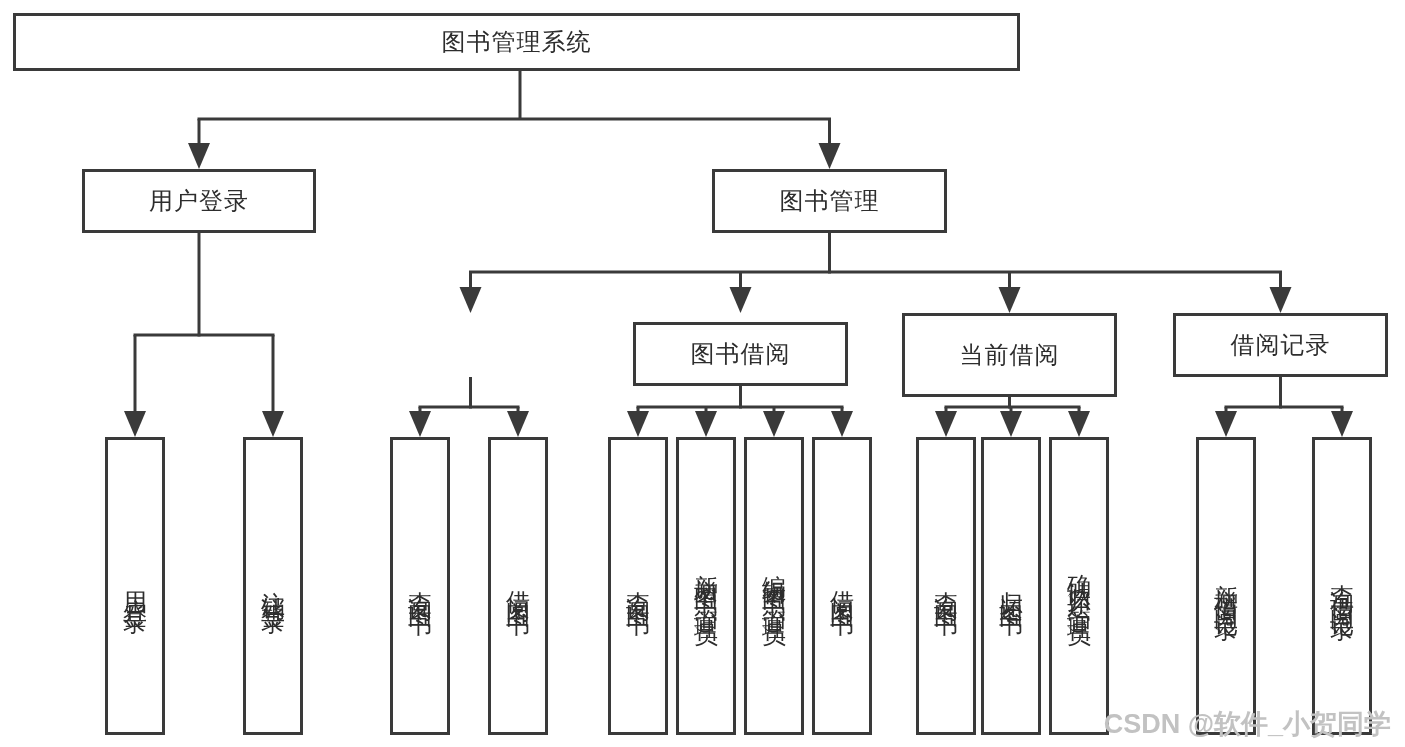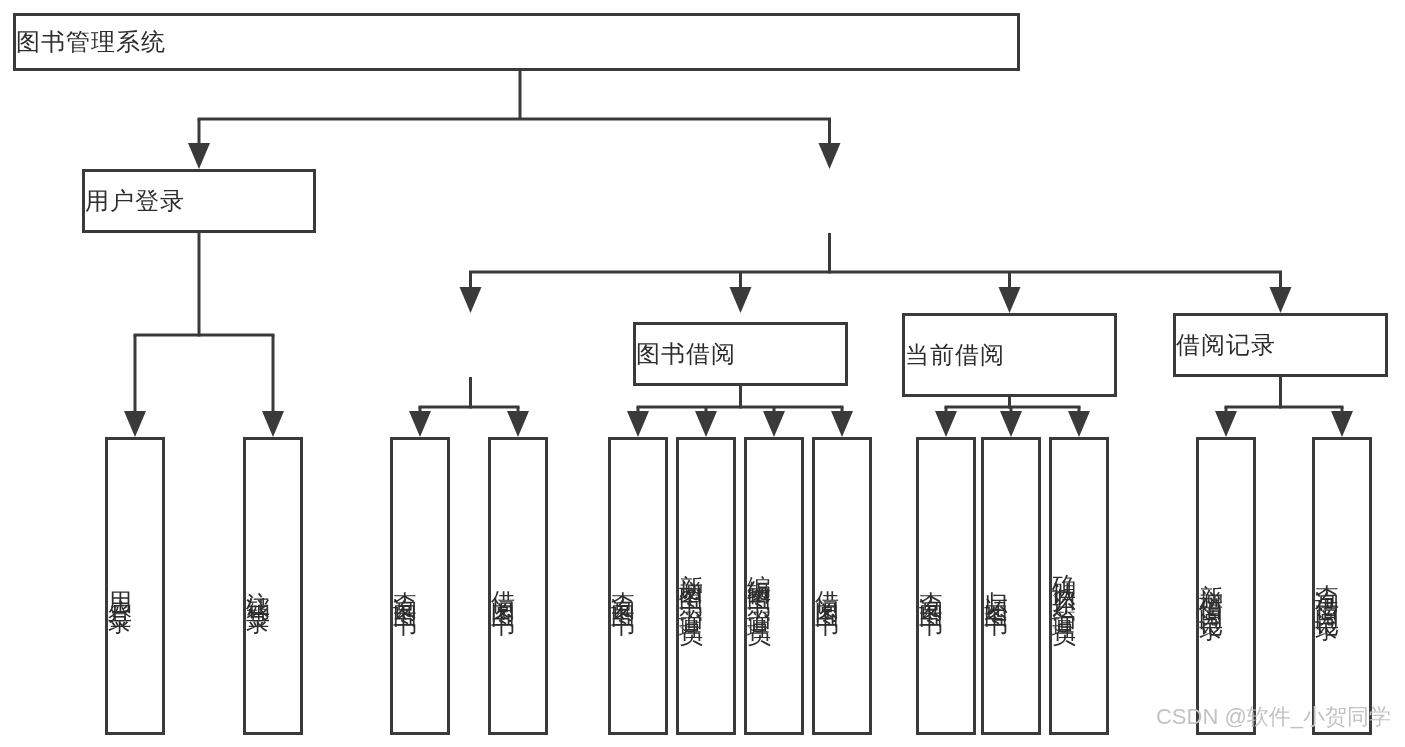--- a/index.html
+++ b/index.html
@@ -18,20 +18,21 @@
     left: 0; top: 0;
     width: 1405px; height: 747px;
     z-index: 1;
   }
   .node {
     position: absolute;
     border: 3px solid #3a3a3a;
     background: #ffffff;
     display: flex;
     align-items: center;
+    justify-content: center;
     z-index: 2;
     font-size: 24px;
     line-height: 1;
   }
   .node .htext {
     letter-spacing: 1px;
     white-space: nowrap;
   }
   .node .vtext {
     writing-mode: vertical-rl;
@@ -58,25 +59,26 @@
   .l-7  { left: 744px; }
   .l-8  { left: 812px; }
   .l-9  { left: 916px; }
   .l-10 { left: 981px; }
   .l-11 { left: 1049px; }
   .l-12 { left: 1196px; }
   .l-13 { left: 1312px; }
   .watermark {
     position: absolute;
     right: 14px;
-    bottom: 15px;
-    font-size: 22px;
+    bottom: 5px;
+    font-size: 27px;
     color: #c2c2c2;
     z-index: 5;
     white-space: nowrap;
+    font-weight: bold;
   }
 </style>
 </head>
 <body>
 
 <div class="stage">
 
   <svg class="connectors" viewBox="0 0 1405 747" xmlns="http://www.w3.org/2000/svg">
     <g stroke="#3a3a3a" stroke-width="3" fill="none">
 
@@ -146,20 +148,23 @@
     </g>
   </svg>
 
   <div class="node n-root">
     <span class="htext">图书管理系统</span>
   </div>
 
   <div class="node n-login">
     <span class="htext">用户登录</span>
   </div>
+  <div class="node n-mgmt">
+    <span class="htext">图书管理</span>
+  </div>
 
   <div class="node n-borrow">
     <span class="htext">图书借阅</span>
   </div>
   <div class="node n-current">
     <span class="htext">当前借阅</span>
   </div>
   <div class="node n-records">
     <span class="htext">借阅记录</span>
   </div>

